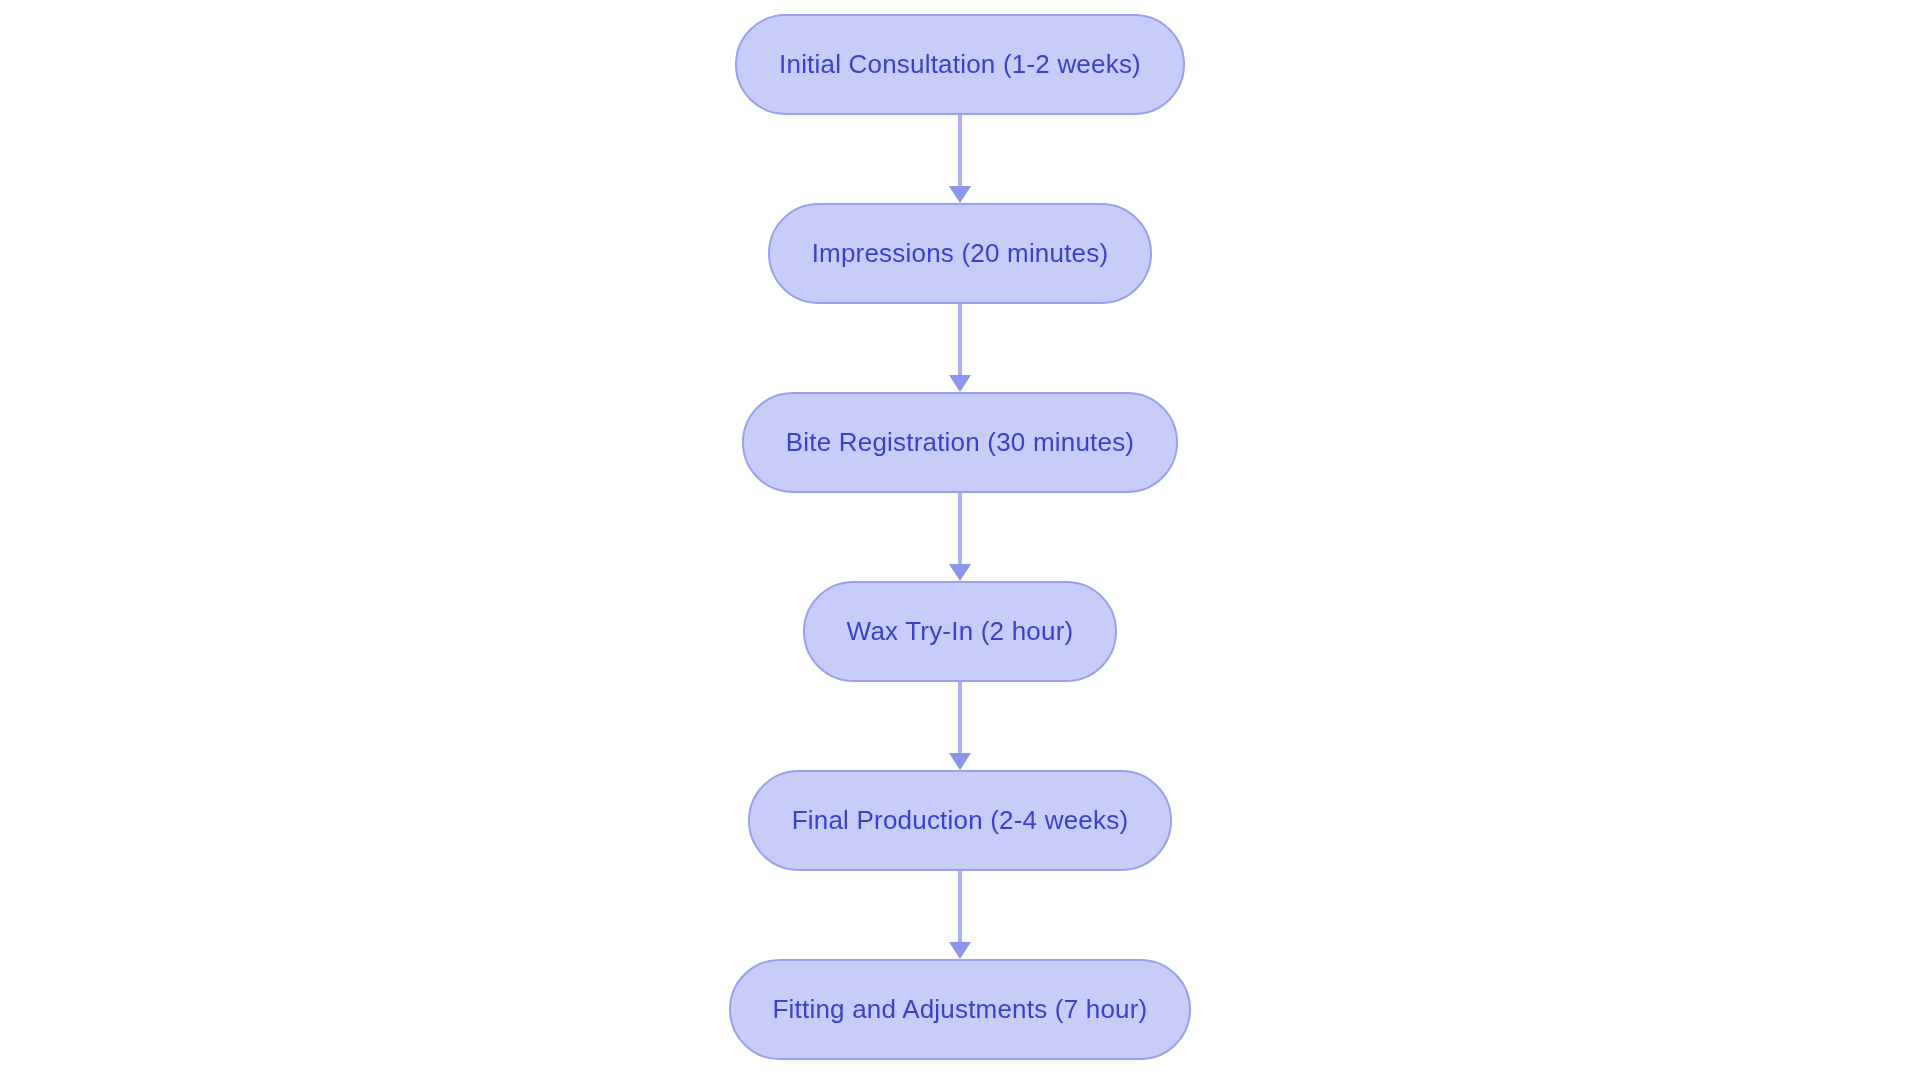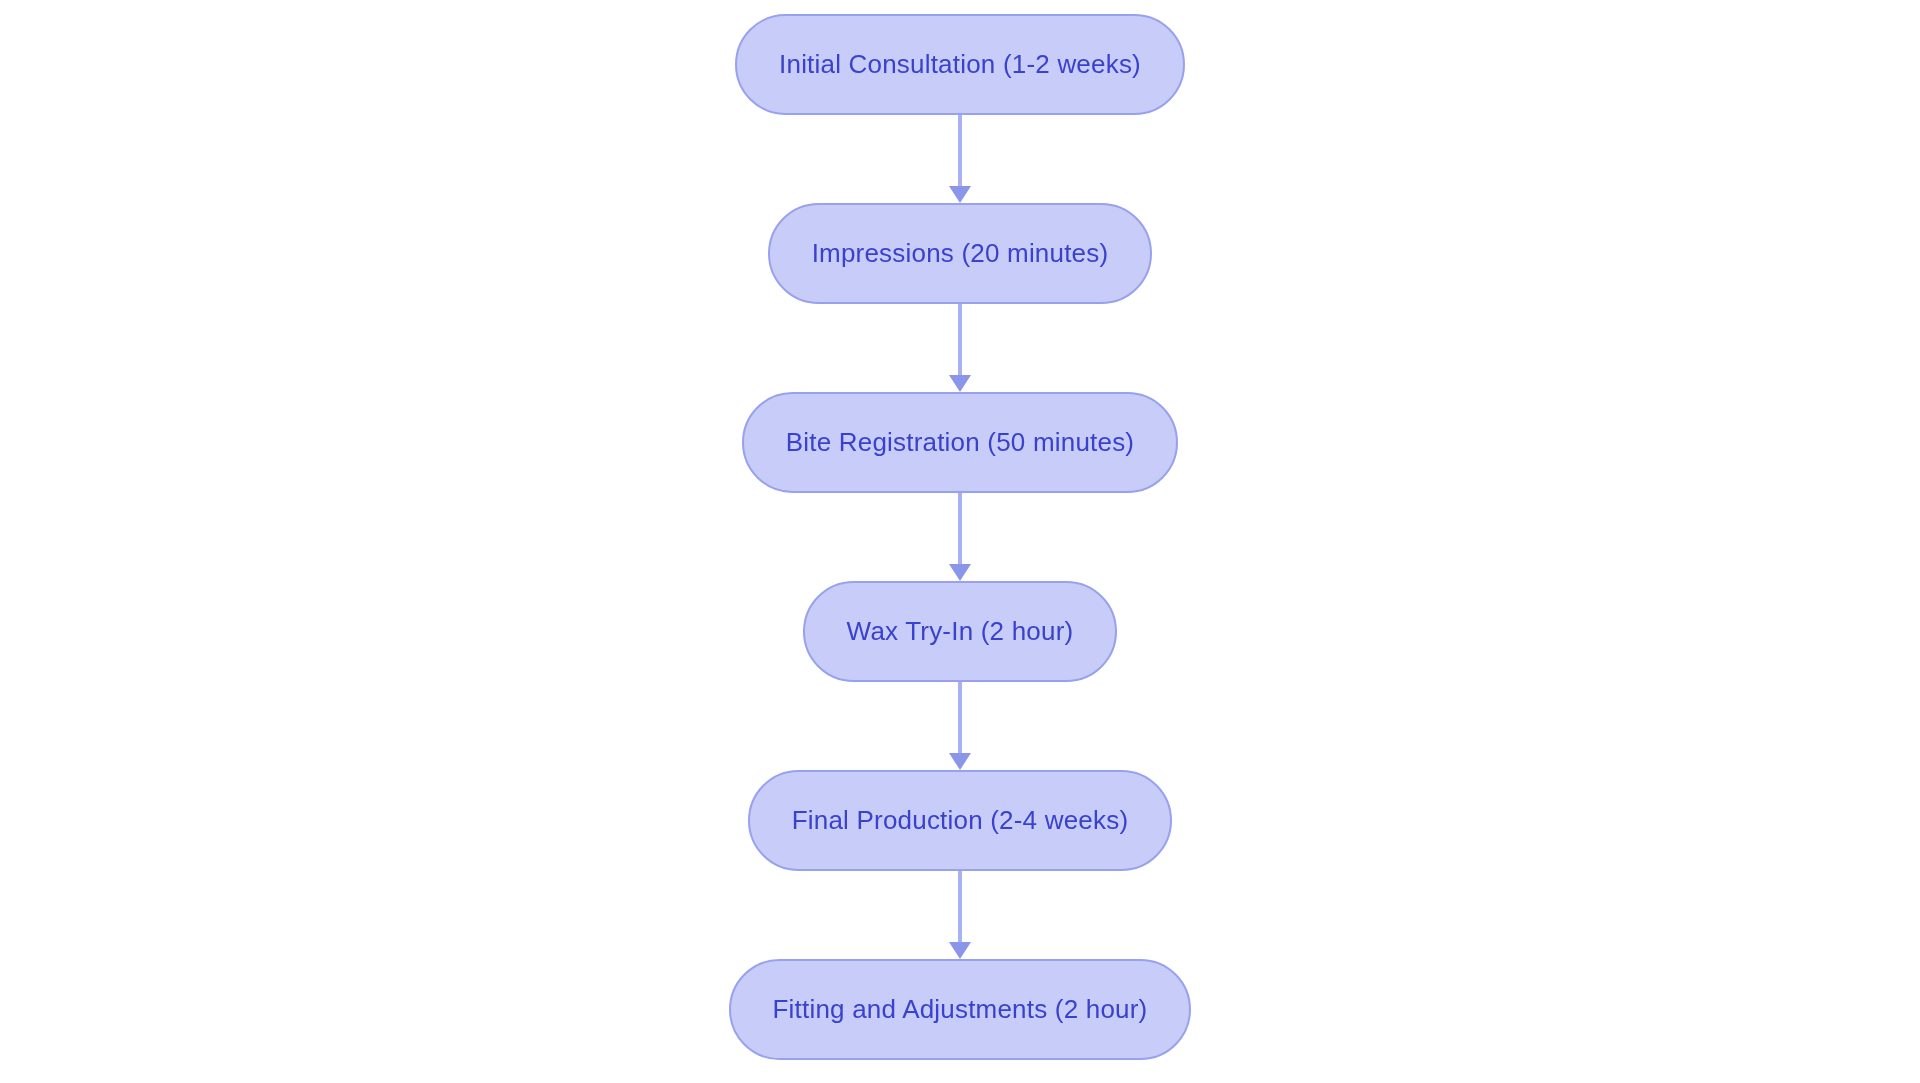--- a/index.html
+++ b/index.html
@@ -78,36 +78,36 @@
     <div class="arrowhead"></div>
   </div>
 
   <div class="node">Impressions (20 minutes)</div>
 
   <div class="connector">
     <div class="line"></div>
     <div class="arrowhead"></div>
   </div>
 
-  <div class="node">Bite Registration (50 minutes)</div>
+  <div class="node">Bite Registration (30 minutes)</div>
 
   <div class="connector">
     <div class="line"></div>
     <div class="arrowhead"></div>
   </div>
 
   <div class="node">Wax Try-In (2 hour)</div>
 
   <div class="connector">
     <div class="line"></div>
     <div class="arrowhead"></div>
   </div>
 
   <div class="node">Final Production (2-4 weeks)</div>
 
   <div class="connector">
     <div class="line"></div>
     <div class="arrowhead"></div>
   </div>
 
-  <div class="node">Fitting and Adjustments (2 hour)</div>
+  <div class="node">Fitting and Adjustments (7 hour)</div>
 
 </div>
 
 </body></html>

